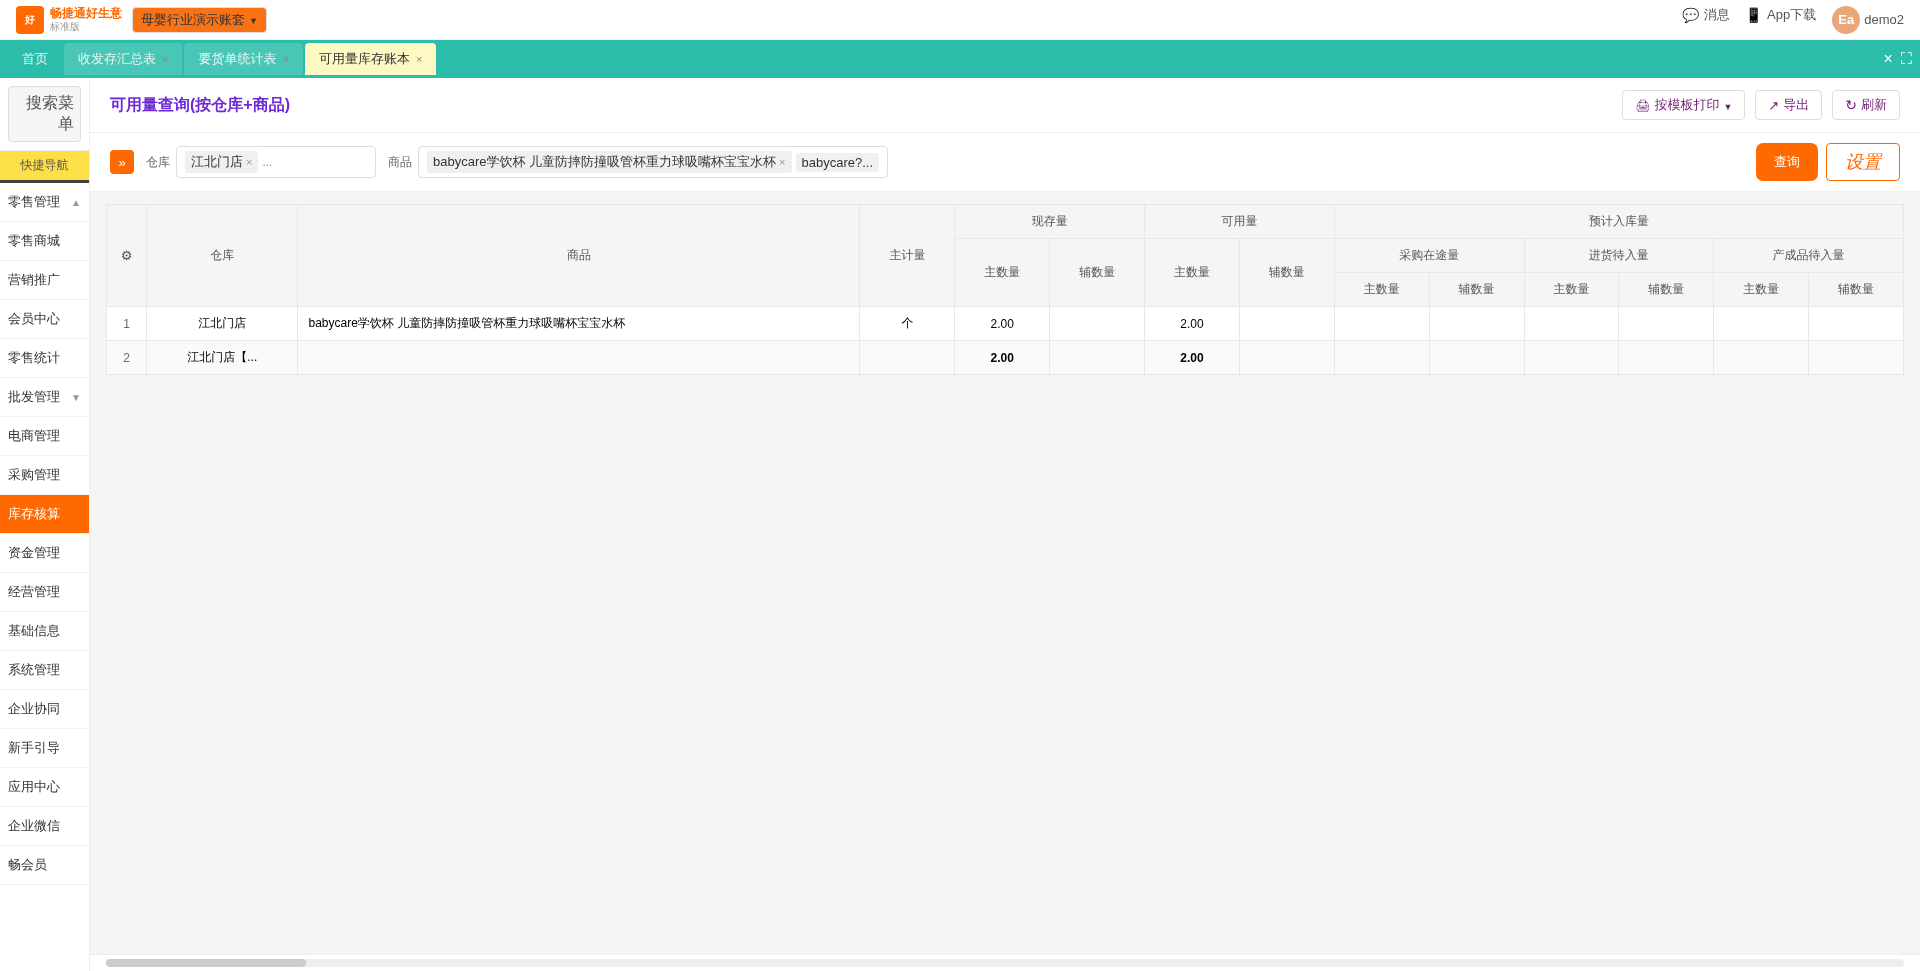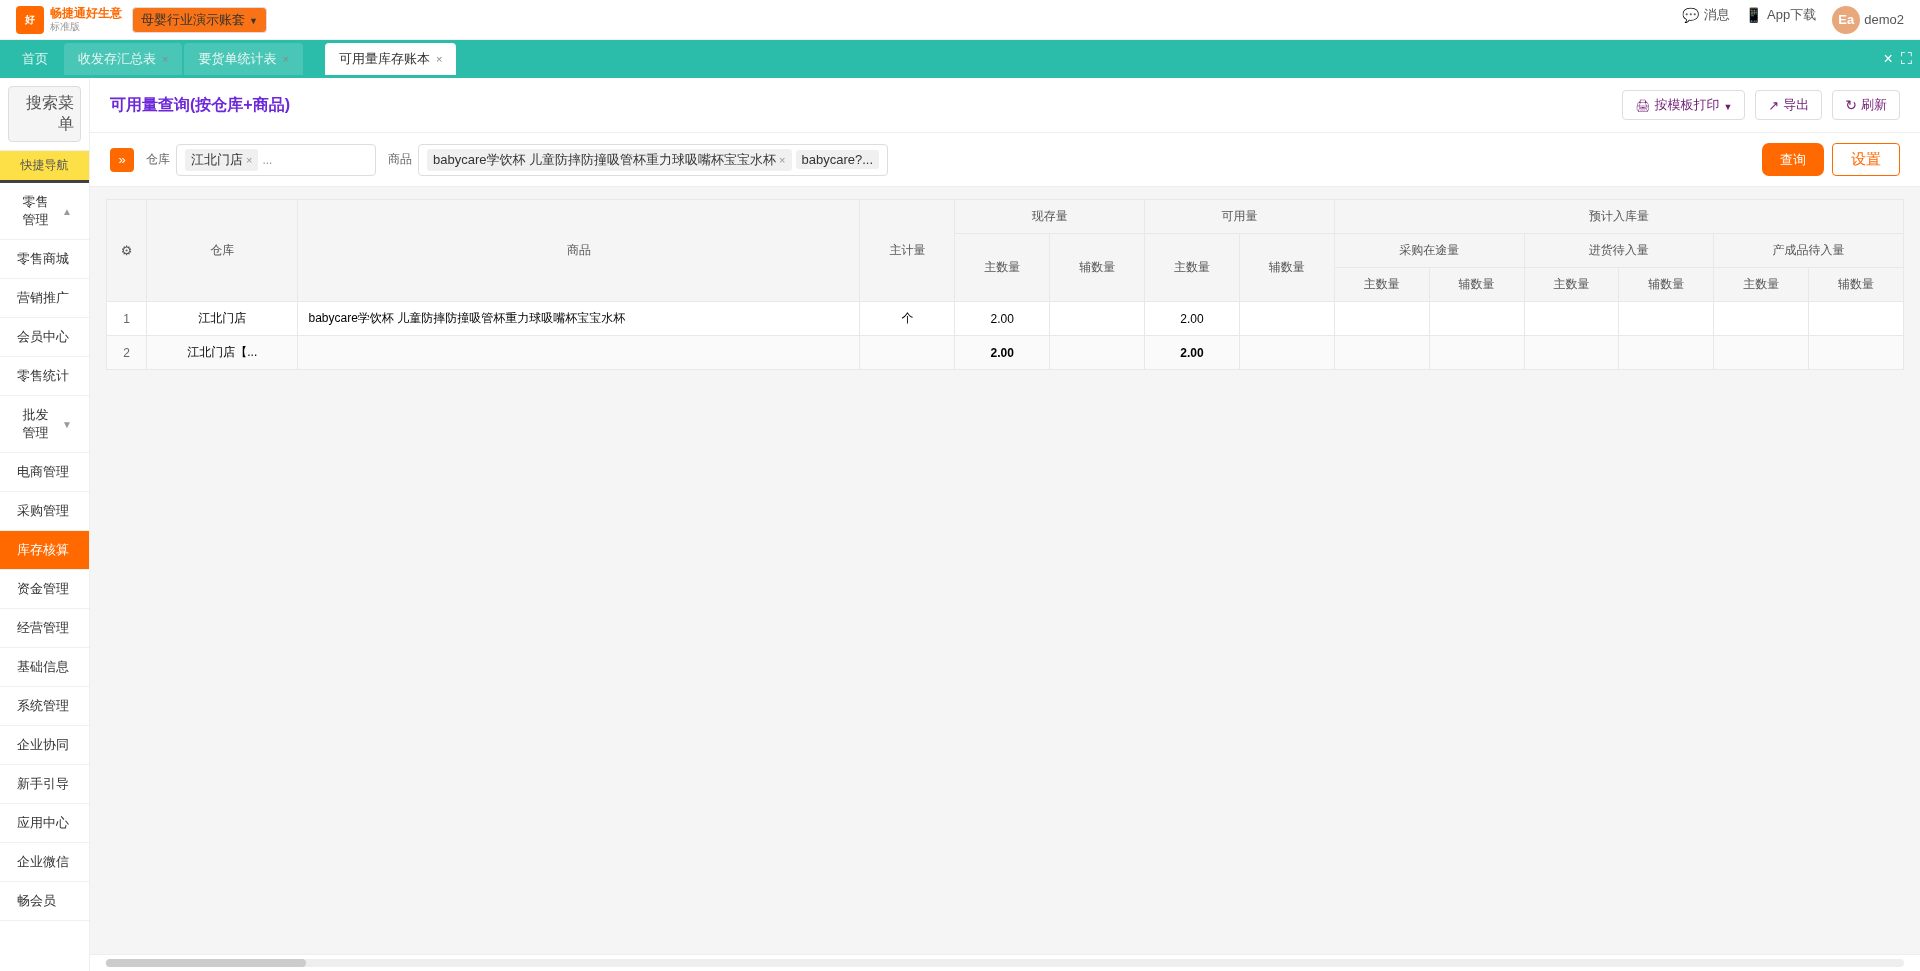--- a/index.html
+++ b/index.html
@@ -32,21 +32,21 @@
       display: flex; align-items: center;
       background: #2bbcaa; height: 38px; padding: 0 8px;
       flex-shrink: 0; gap: 2px;
     }
     .tab {
       display: flex; align-items: center; gap: 6px;
       padding: 6px 14px; cursor: pointer; border-radius: 4px 4px 0 0;
       font-size: 13px; color: rgba(255,255,255,0.85); height: 32px;
       white-space: nowrap;
     }
-    .tab.active { background: #ffffff; color: #333; margin-left: 20px; }
+    .tab.active { background: #fef9c3; color: #333; }
     .tab .close-btn { color: #888; font-size: 11px; cursor: pointer; }
     .tab.inactive { background: rgba(255,255,255,0.15); }
     .tab-spacer { flex: 1; }
     .tab-bar-actions { display: flex; gap: 8px; }
     .tab-action-btn { background: none; border: none; color: white; cursor: pointer; font-size: 16px; }
 
     
     .main-layout { display: flex; flex: 1; overflow: hidden; }
 
     
@@ -65,21 +65,21 @@
     }
     .sidebar-nav-btn {
       width: 100%; padding: 6px; background: #fde047; border: none;
       border-bottom: 3px solid #404040; cursor: pointer; font-size: 12px; color: #555;
       text-align: center;
     }
     .sidebar-section {
       padding: 0;
     }
     .sidebar-item {
-      padding: 10px 17px; cursor: pointer; font-size: 13px; color: #333;
+      padding: 10px 8px; cursor: pointer; font-size: 13px; color: #333;
       text-align: center; border-bottom: 1px solid #f0f0f0;
       display: flex; align-items: center; justify-content: space-between; gap: 8px;
     }
     .sidebar-item.active { background: #ff6900; color: white; }
     .sidebar-item .arrow { font-size: 10px; color: #999; }
 
     
     .content-area { flex: 1; overflow: hidden; display: flex; flex-direction: column; background: #f5f5f5; }
 
     
@@ -121,21 +121,21 @@
     }
     .filter-tag .tag-close { cursor: pointer; color: #999; font-size: 11px; }
     .filter-more { color: #999; font-size: 12px; cursor: pointer; }
     .filter-actions { margin-left: auto; display: flex; gap: 8px; }
     .btn-query {
       padding: 6px 18px; background: #ff6900; color: white;
       border: none; border-radius: 7px; cursor: pointer; font-size: 13px;
     }
     .btn-settings {
       padding: 6px 18px; background: #fff; color: #ff6900;
-      border: 1px solid #ff6900; border-radius: 4px; cursor: pointer; font-size: 15px;
+      border: 1px solid #ff6900; border-radius: 4px; cursor: pointer; font-size: 18px; font-style: italic;
     }
 
     
     .table-wrapper { flex: 1; overflow: auto; padding: 12px 16px; }
     .data-table { width: 100%; border-collapse: collapse; background: #fff; }
     .data-table th, .data-table td {
       border: 1px solid #e8e8e8; padding: 8px 10px; text-align: center;
       font-size: 12px; white-space: nowrap;
     }
     .data-table th { background: #f5f5f5; color: #555; font-weight: normal; }

